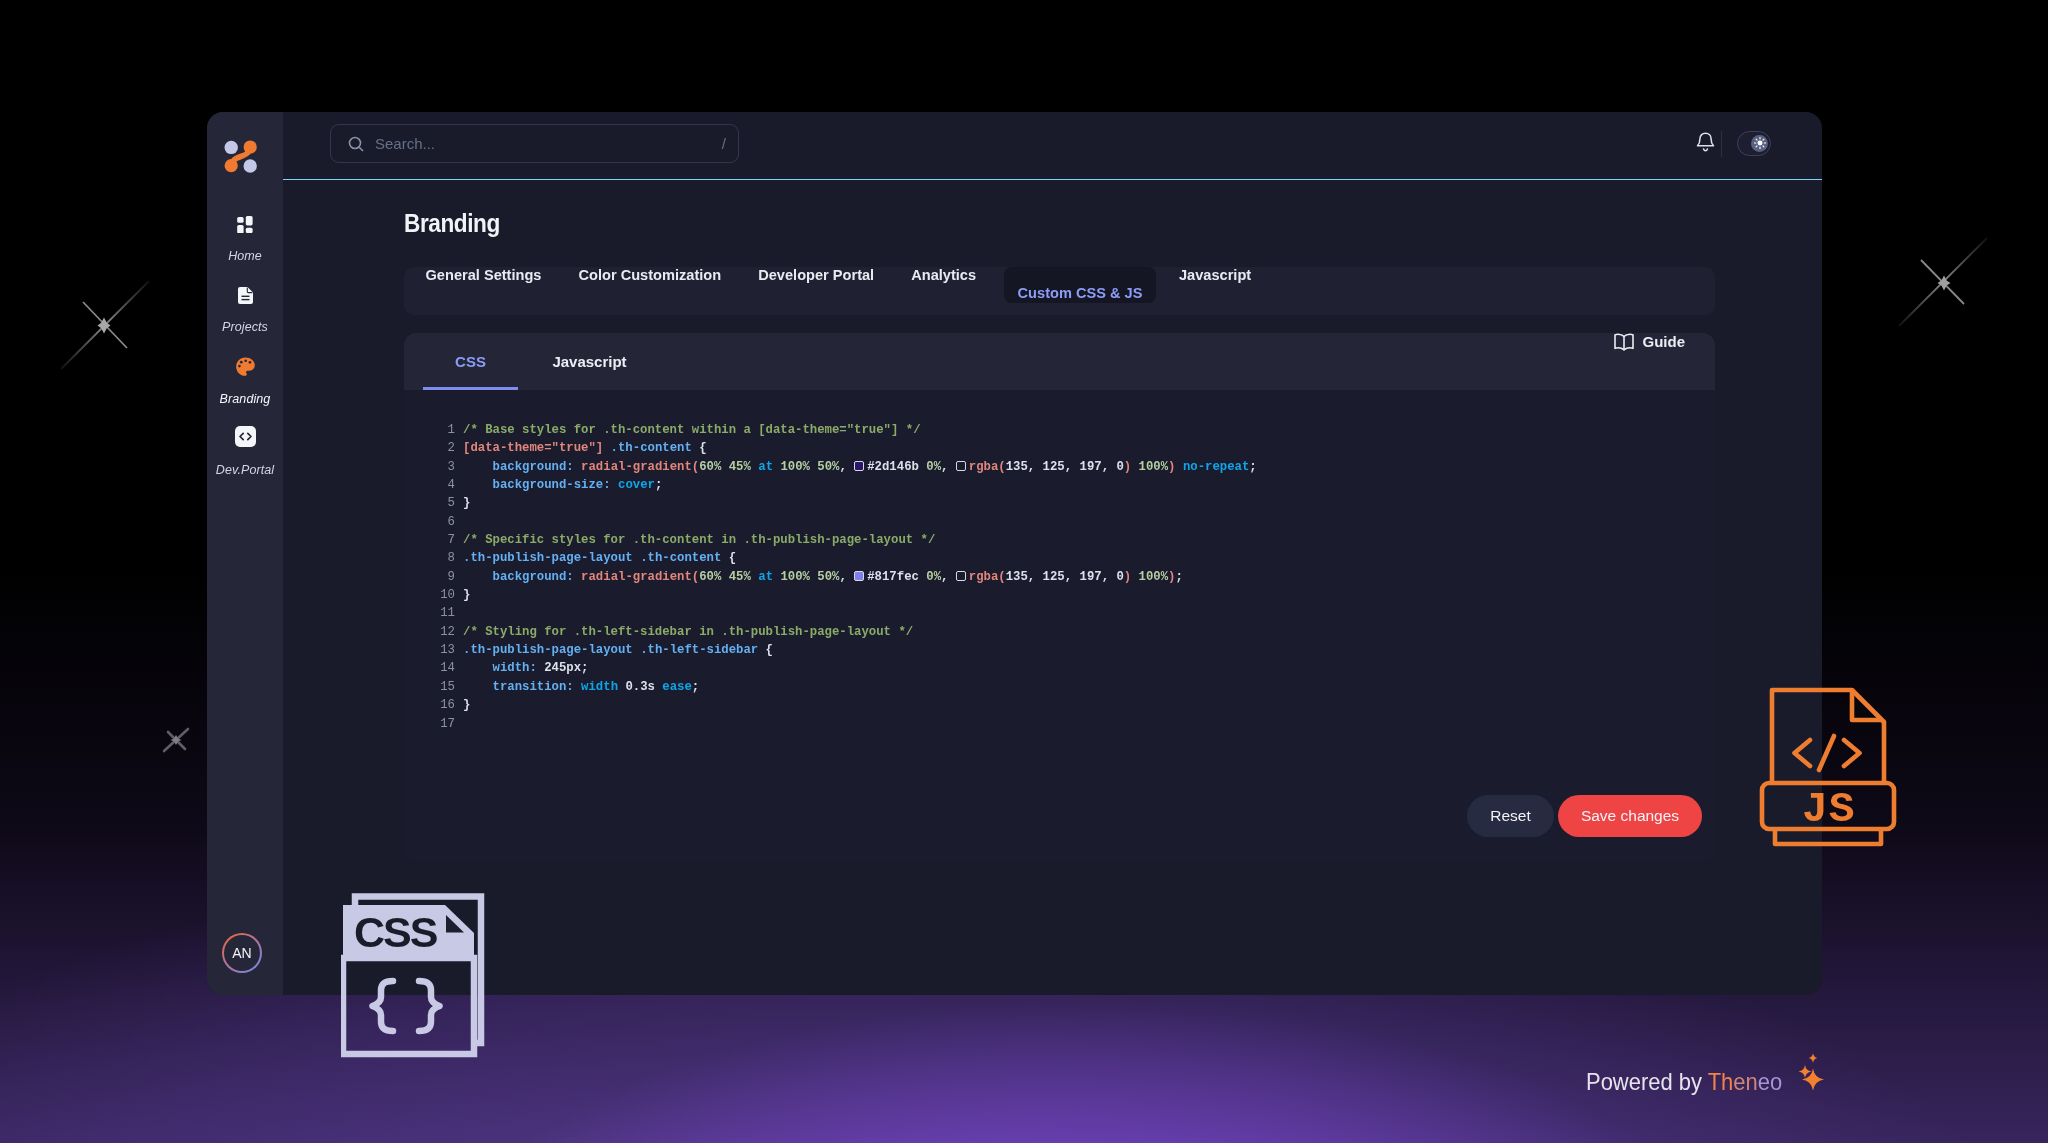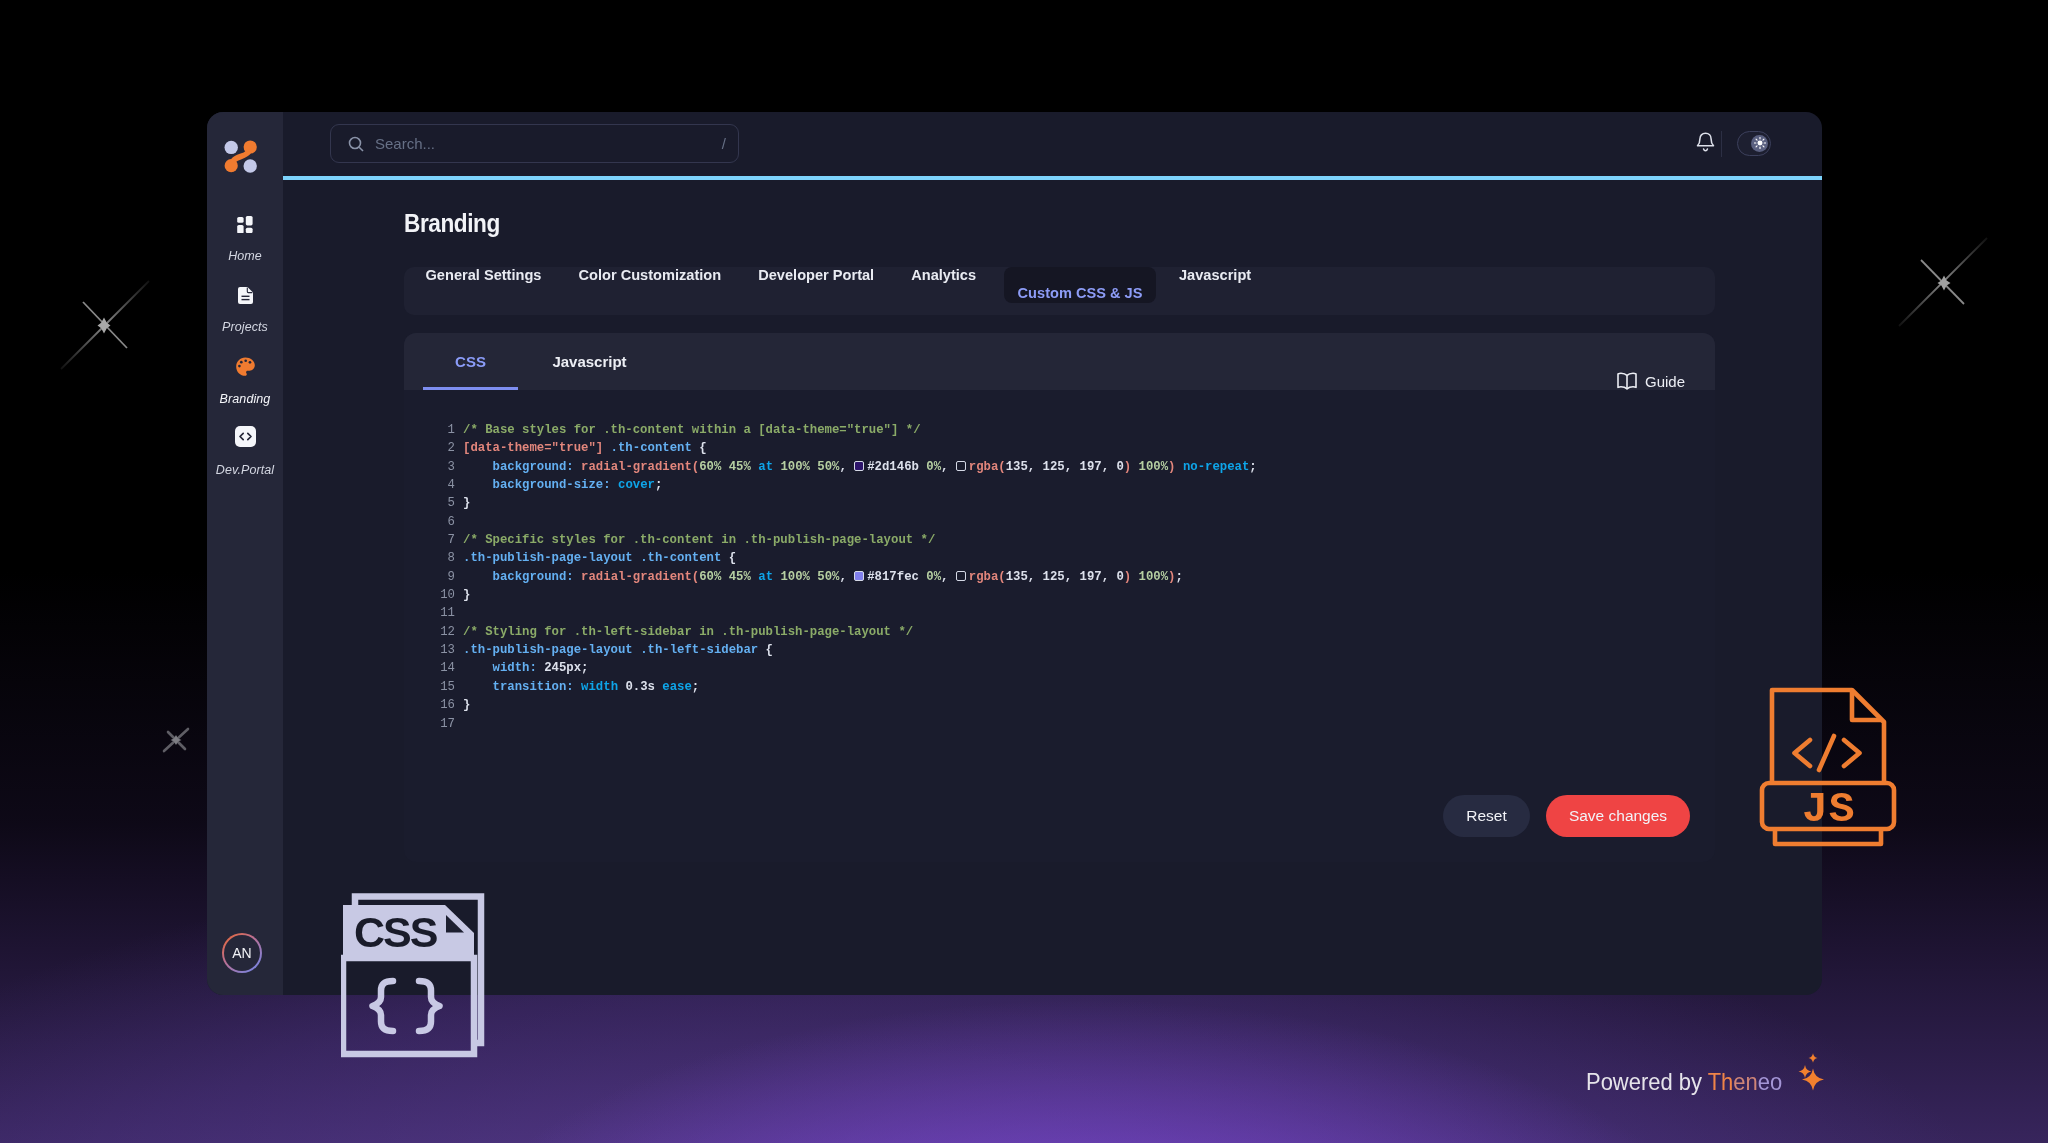--- a/index.html
+++ b/index.html
@@ -33,21 +33,21 @@
   position:absolute; left:15px; top:821px; width:40px; height:40px; border-radius:50%;
   display:flex; align-items:center; justify-content:center;
   color:#f2f3f7; font-size:14px;
   border:2px solid transparent;
   background:linear-gradient(#252739,#252739) padding-box,
              linear-gradient(140deg,#e2683e 8%, #bb6f92 42%, #8082d8 85%) border-box;
 }
 
 .topbar {
   position:absolute; left:76px; top:0; width:1539px; height:68px;
-  border-bottom:4px solid #7dd3fc;
+  border-bottom:1px solid #7dd3fc;
 }
 .search {
   position:absolute; left:47px; top:12px; width:409px; height:39px;
   border:1px solid #33364e; border-radius:9px;
   display:flex; align-items:center; color:#667086; font-size:15px;
 }
 .search .mag { margin-left:16px; }
 .search .ph { margin-left:10px; }
 .search .slash { position:absolute; right:12px; color:#667086; font-size:15px; }
 .bell { position:absolute; left:1412px; top:19px; }
@@ -78,40 +78,40 @@
   position:absolute; left:197px; top:221px; width:1311px; height:529px;
   background:#1a1c2d; border-radius:12px; overflow:hidden;
 }
 .strip {
   position:absolute; left:0; top:0; width:1311px; height:57px;
   background:#242637;
 }
 .stab { position:absolute; top:0; height:57px; line-height:57px; font-size:15px; font-weight:700; text-align:center; }
 .stab.css { left:19px; width:95px; color:#8b9cf8; border-bottom:3px solid #7e8ef0; }
 .stab.js2 { left:138px; width:95px; color:#eceef4; }
-.guide { position:absolute; right:30px; top:0; height:57px; display:flex; align-items:flex-end; gap:8px; color:#eceef4; font-size:15px; font-weight:400; }
+.guide { position:absolute; right:30px; top:0; height:57px; display:flex; align-items:flex-start; gap:8px; color:#eceef4; font-size:15px; font-weight:700; }
 .codewrap {
   position:absolute; left:0; top:88px;
   font-family:"Liberation Mono", monospace; font-size:12.3px; font-weight:700;
   line-height:18.35px; white-space:pre; color:#dde1ec;
 }
 .cl { display:flex; }
 .ln { width:51px; text-align:right; color:#8b92a4; flex:0 0 51px; font-weight:400; }
 .ct { margin-left:8px; }
 .cmt { color:#8bab68; }
 .sal { color:#e2867c; }
 .org { color:#0ea5e9; }
 .blu { color:#64b0f2; }
 .num { color:#b6cfa2; }
 .wht { color:#dde1ec; }
 .sw {
   display:inline-block; width:10px; height:10px; border:1.5px solid #d5d9e6; border-radius:2px;
   vertical-align:-1px; margin-right:3px;
 }
-.btnrow { position:absolute; right:25px; top:462px; display:flex; gap:16px; }
+.btnrow { position:absolute; right:13px; top:462px; display:flex; gap:4px; }
 .btn { height:42px; border-radius:21px; display:flex; align-items:center; justify-content:center; font-size:15.5px; font-weight:400; color:#f2f3f7; font-family:"Liberation Sans",sans-serif; }
 .btn.reset { width:87px; background:#272b41; }
 .btn.save { width:144px; background:#ef4444; }
 
 .dec { position:absolute; }
 .powered { position:absolute; left:1586px; top:1068px; font-size:24px; color:#e6e4ea; transform:scaleX(0.915); transform-origin:left; }
 .powered b { font-weight:400; }
 </style>
 </head>
 <body>

